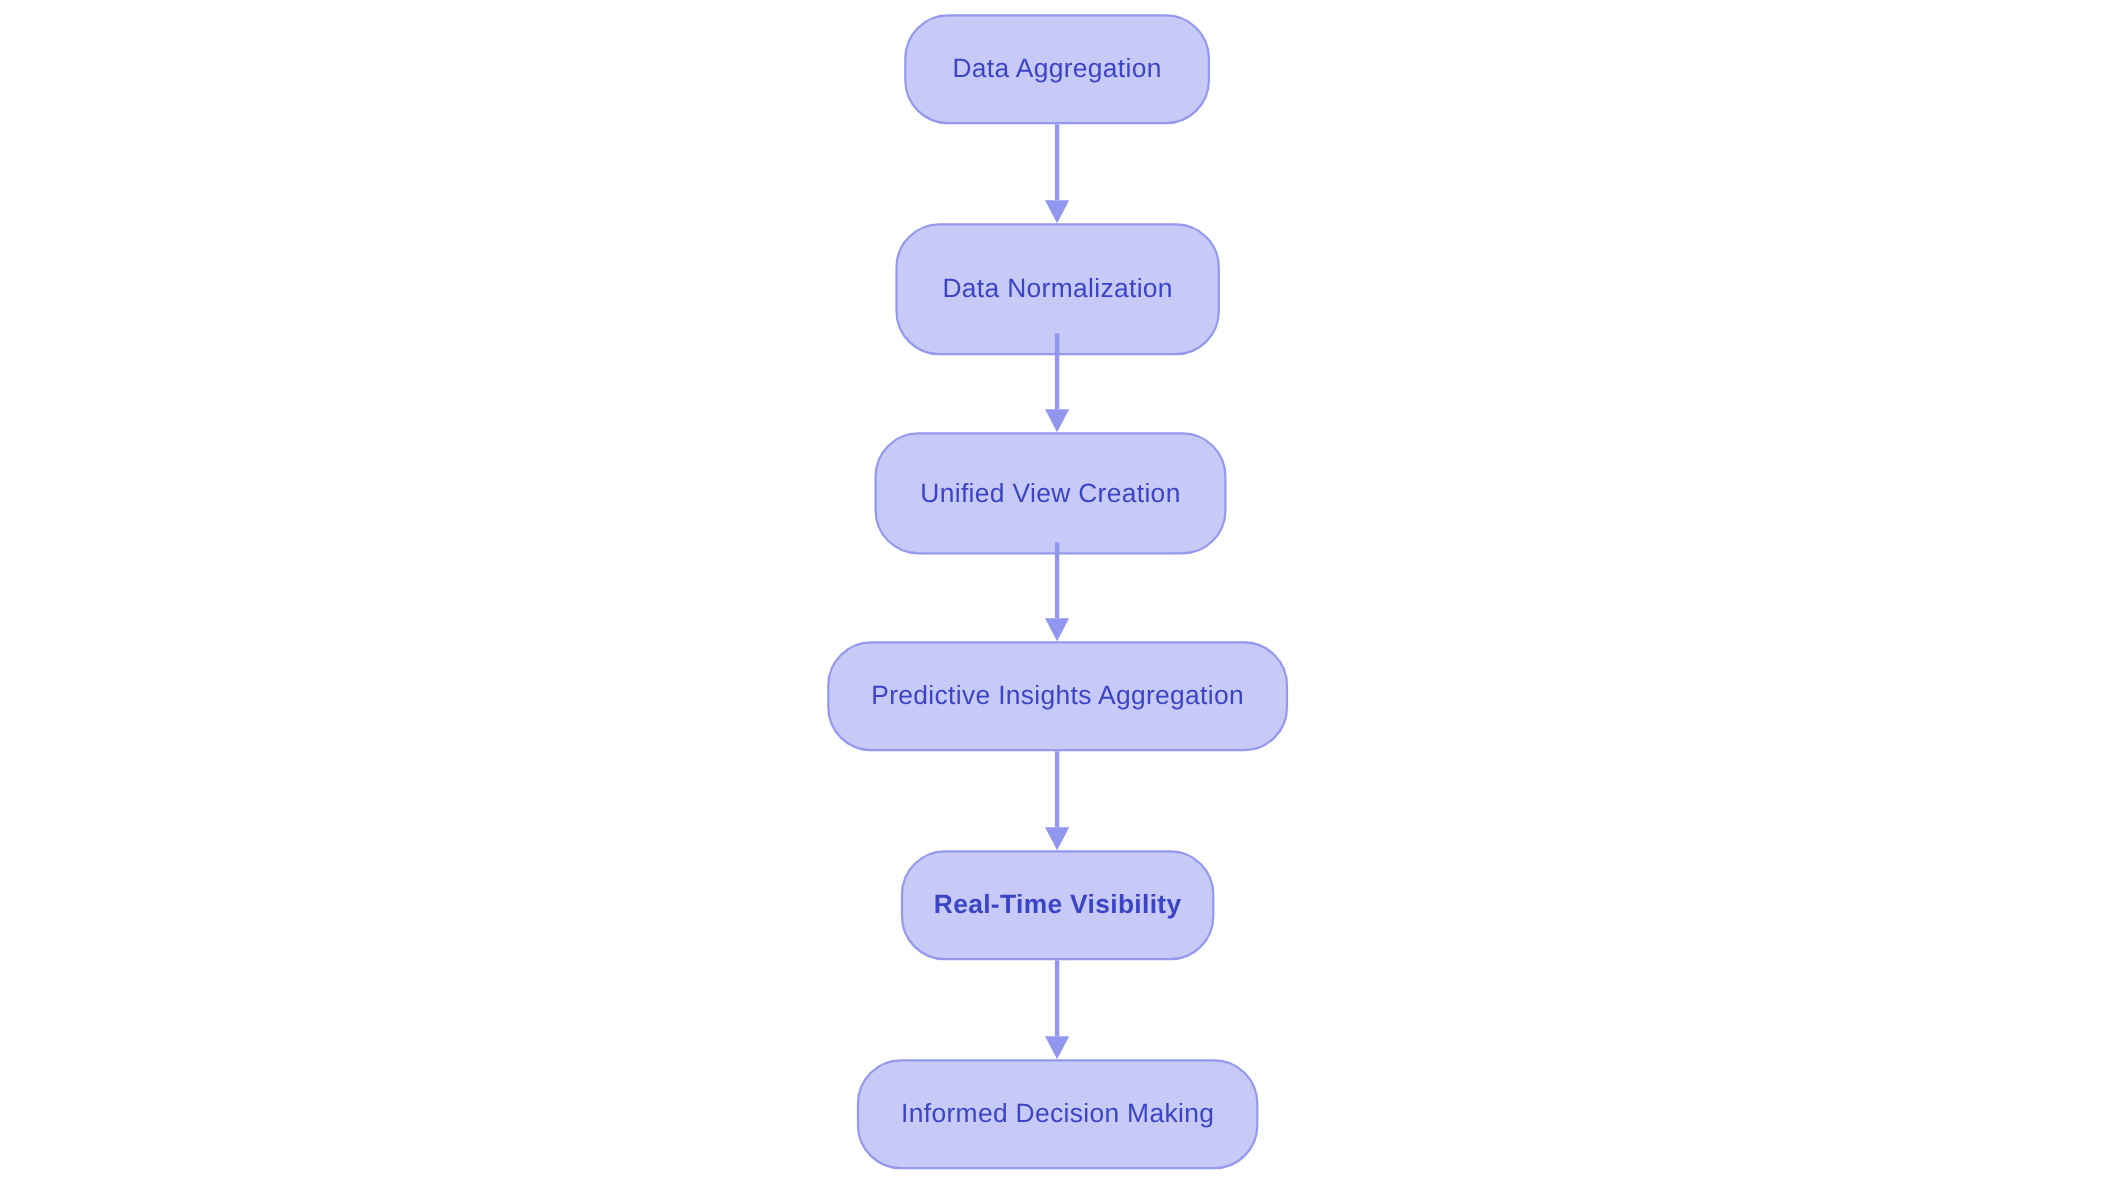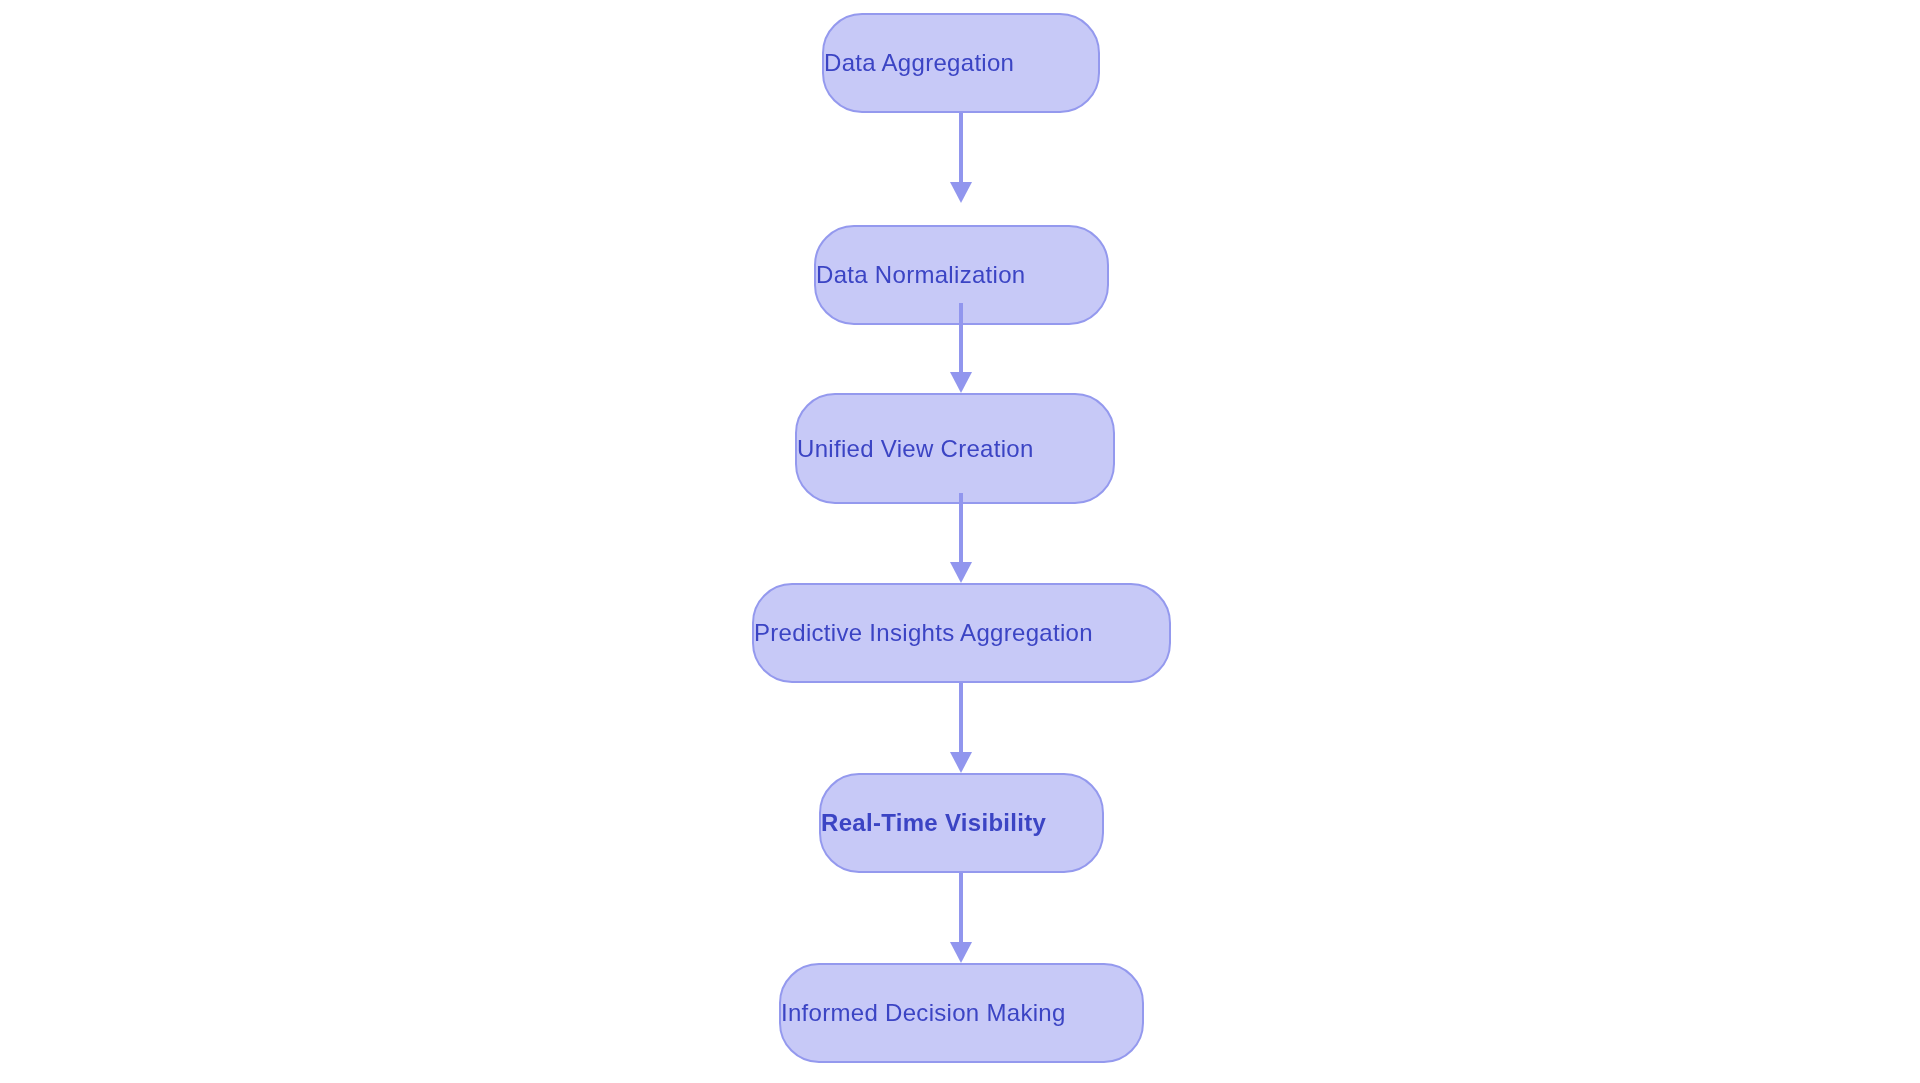--- a/index.html
+++ b/index.html
@@ -15,20 +15,21 @@
     font-family: "Liberation Sans", "DejaVu Sans", sans-serif;
   }
   .node {
     position: absolute;
     box-sizing: border-box;
     background: var(--node-fill, #c7c9f7);
     border: 2px solid var(--node-border, #9499ee);
     border-radius: 40px;
     display: flex;
     align-items: center;
+    justify-content: center;
   }
   .node-label {
     color: var(--node-text, #3b44c4);
     font-size: 24px;
     letter-spacing: 0.3px;
     white-space: nowrap;
   }
   .edge {
     position: absolute;
     display: flex;
@@ -55,21 +56,21 @@
 
   <div class="node" style="left: 822px; top: 13px; width: 278px; height: 100px;">
     <span class="node-label">Data Aggregation</span>
   </div>
 
   <div class="edge" style="left: 950px; top: 113px; width: 22px; height: 90px;">
     <div class="edge-line"></div>
     <div class="edge-head"></div>
   </div>
 
-  <div class="node" style="left: 814px; top: 203px; width: 295px; height: 100px; margin-top: 22px;">
+  <div class="node" style="left: 814px; top: 203px; width: 295px; height: 120px;">
     <span class="node-label">Data Normalization</span>
   </div>
 
   <div class="edge" style="left: 950px; top: 303px; width: 22px; height: 90px;">
     <div class="edge-line"></div>
     <div class="edge-head"></div>
   </div>
 
   <div class="node" style="left: 795px; top: 393px; width: 320px; height: 111px;">
     <span class="node-label">Unified View Creation</span>

